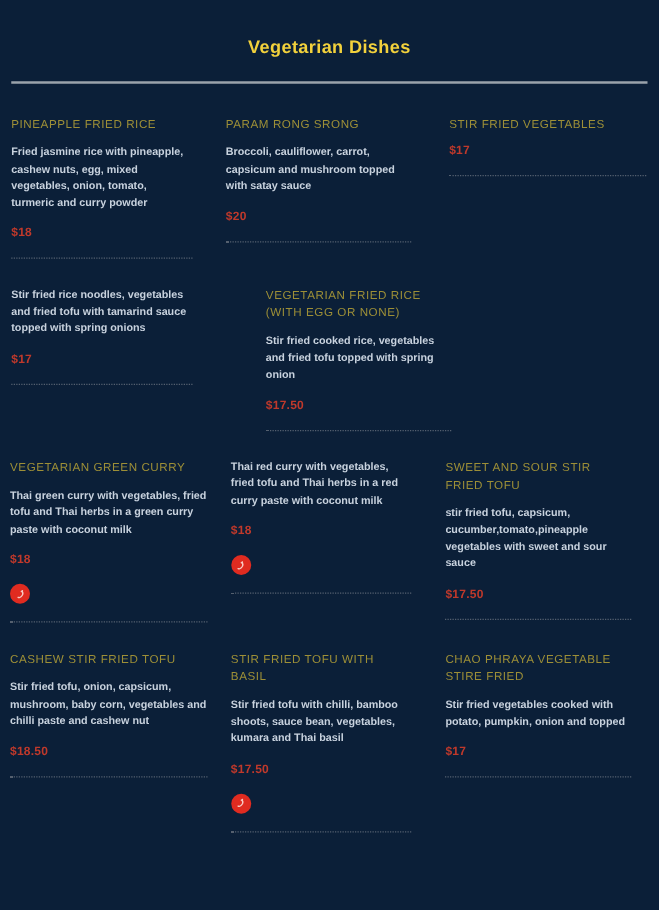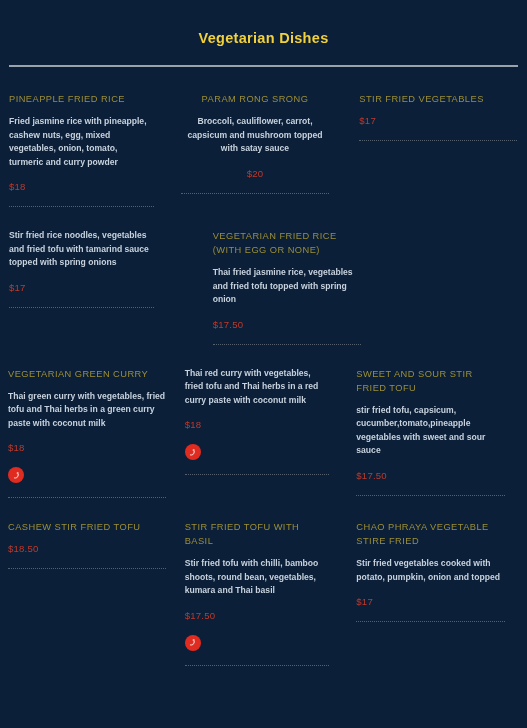--- a/index.html
+++ b/index.html
@@ -65,21 +65,21 @@
   .dish-desc {
     color: #c8d2de;
     font-size: 8.6px;
     font-weight: bold;
     line-height: 13.5px;
     margin: 0 0 12px 0;
   }
   .dish-price {
     color: #c0392b;
     font-size: 9.6px;
-    font-weight: normal;
+    font-weight: bold;
     margin: 0;
     letter-spacing: 0.2px;
   }
   .spice-badge {
     width: 16px;
     height: 16px;
     border-radius: 50%;
     background: #e02b20;
     margin-top: 14px;
     display: flex;
@@ -104,39 +104,39 @@
     <div class="header-rule"></div>
   </div>
 
   <div class="menu-grid" id="menu-grid">
       <div class="menu-cell col1" style="margin-bottom: 22px;">
         <div class="dish-title">PINEAPPLE FRIED RICE</div>
         <div class="dish-desc">Fried jasmine rice with pineapple, cashew nuts, egg, mixed vegetables, onion, tomato, turmeric and curry powder</div>
         <div class="dish-price">$18</div>
         <div class="cell-sep"></div>
       </div>
-      <div class="menu-cell col2" style="margin-bottom: 22px; text-align: center;">
+      <div class="menu-cell col2" style="margin-bottom: 22px;">
         <div class="dish-title">PARAM RONG SRONG</div>
         <div class="dish-desc">Broccoli, cauliflower, carrot, capsicum and mushroom topped with satay sauce</div>
         <div class="dish-price">$20</div>
         <div class="cell-sep"></div>
       </div>
       <div class="menu-cell col3" style="margin-bottom: 22px;">
         <div class="dish-title">STIR FRIED VEGETABLES</div>
         <div class="dish-price">$17</div>
         <div class="cell-sep"></div>
       </div>
       <div class="menu-cell col1" style="margin-bottom: 22px;">
         <div class="dish-desc">Stir fried rice noodles, vegetables and fried tofu with tamarind sauce topped with spring onions</div>
         <div class="dish-price">$17</div>
         <div class="cell-sep"></div>
       </div>
       <div class="menu-cell col2" style="margin-bottom: 22px; margin-left: 32px;">
         <div class="dish-title">VEGETARIAN FRIED RICE (WITH EGG OR NONE)</div>
-        <div class="dish-desc">Thai fried jasmine rice, vegetables and fried tofu topped with spring onion</div>
+        <div class="dish-desc">Stir fried cooked rice, vegetables and fried tofu topped with spring onion</div>
         <div class="dish-price">$17.50</div>
         <div class="cell-sep"></div>
       </div>
       <div class="menu-cell col3" style="margin-bottom: 22px;">
         <div class="dish-title">VEGETARIAN GREEN CURRY</div>
         <div class="dish-desc">Thai green curry with vegetables, fried tofu and Thai herbs in a green curry paste with coconut milk</div>
         <div class="dish-price">$18</div>
         <div class="spice-badge">
           <svg width="9" height="9" viewBox="0 0 24 24" aria-hidden="true">
             <path d="M14.5 3.2c.9-.6 2.1-.4 2.7.5.5.8.3 1.8-.4 2.4.9.8 1.5 2 1.5 3.4 0 3.9-3.3 8.6-7.6 10.3-2.1.8-4.2.5-5.3-.7-.6-.7-.4-1.7.4-2.1.6-.3 1.3-.2 1.9.1 1.8.9 4.2-.4 5.8-2.6 1.5-2.1 2-4.6 1.2-6.2-.4-.8-1.1-1.3-1.9-1.5-.6-.2-1-.8-.9-1.4.1-.7.7-1.2 1.4-1.2h.2z" fill="#f7c9c3"></path>
@@ -155,26 +155,27 @@
         <div class="cell-sep"></div>
       </div>
       <div class="menu-cell col2" style="margin-bottom: 22px;">
         <div class="dish-title">SWEET AND SOUR STIR FRIED TOFU</div>
         <div class="dish-desc">stir fried tofu, capsicum, cucumber,tomato,pineapple vegetables with sweet and sour sauce</div>
         <div class="dish-price">$17.50</div>
         <div class="cell-sep"></div>
       </div>
       <div class="menu-cell col3" style="margin-bottom: 22px;">
         <div class="dish-title">CASHEW STIR FRIED TOFU</div>
+        <div class="dish-desc">Stir fried tofu, onion, capsicum, mushroom, baby corn, vegetables and chilli paste and cashew nut</div>
         <div class="dish-price">$18.50</div>
         <div class="cell-sep"></div>
       </div>
       <div class="menu-cell col1" style="margin-bottom: 22px;">
         <div class="dish-title">STIR FRIED TOFU WITH BASIL</div>
-        <div class="dish-desc">Stir fried tofu with chilli, bamboo shoots, round bean, vegetables, kumara and Thai basil</div>
+        <div class="dish-desc">Stir fried tofu with chilli, bamboo shoots, sauce bean, vegetables, kumara and Thai basil</div>
         <div class="dish-price">$17.50</div>
         <div class="spice-badge">
           <svg width="9" height="9" viewBox="0 0 24 24" aria-hidden="true">
             <path d="M14.5 3.2c.9-.6 2.1-.4 2.7.5.5.8.3 1.8-.4 2.4.9.8 1.5 2 1.5 3.4 0 3.9-3.3 8.6-7.6 10.3-2.1.8-4.2.5-5.3-.7-.6-.7-.4-1.7.4-2.1.6-.3 1.3-.2 1.9.1 1.8.9 4.2-.4 5.8-2.6 1.5-2.1 2-4.6 1.2-6.2-.4-.8-1.1-1.3-1.9-1.5-.6-.2-1-.8-.9-1.4.1-.7.7-1.2 1.4-1.2h.2z" fill="#f7c9c3"></path>
           </svg>
         </div>
         <div class="cell-sep"></div>
       </div>
       <div class="menu-cell col2" style="margin-bottom: 22px;">
         <div class="dish-title">CHAO PHRAYA VEGETABLE STIRE FRIED</div>

